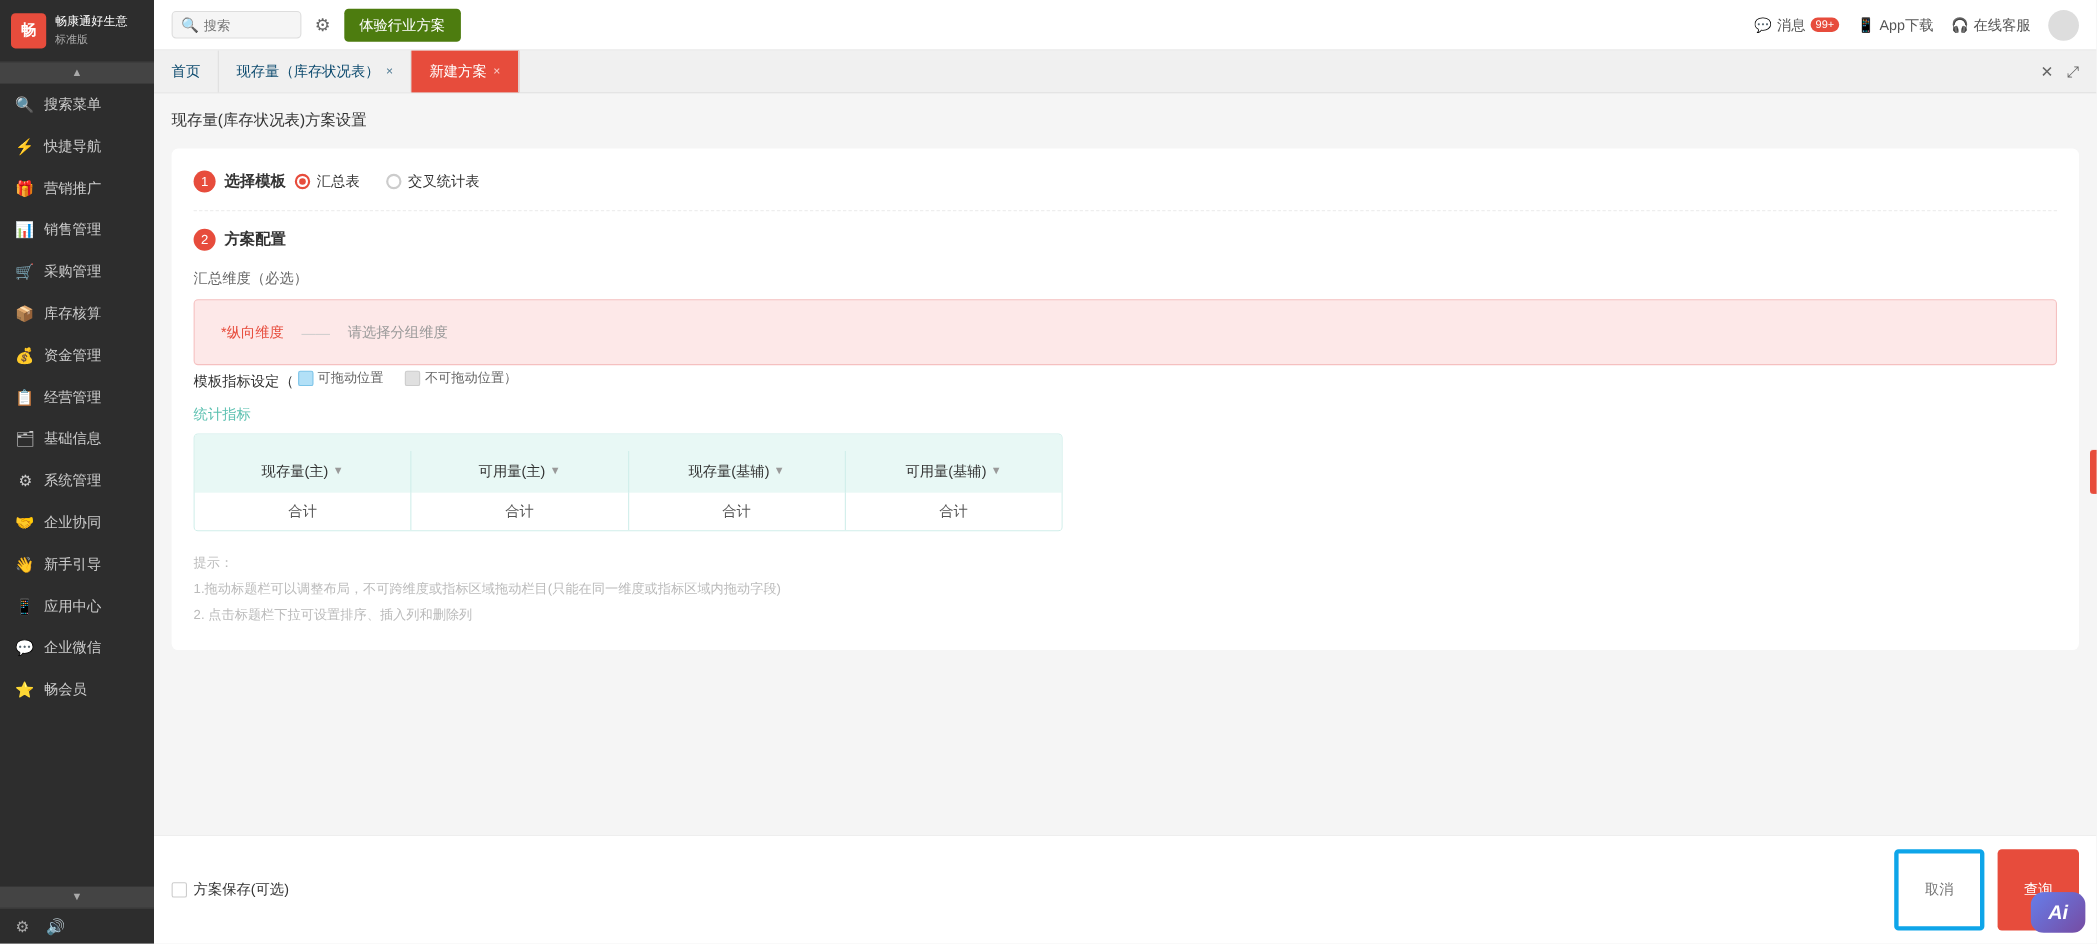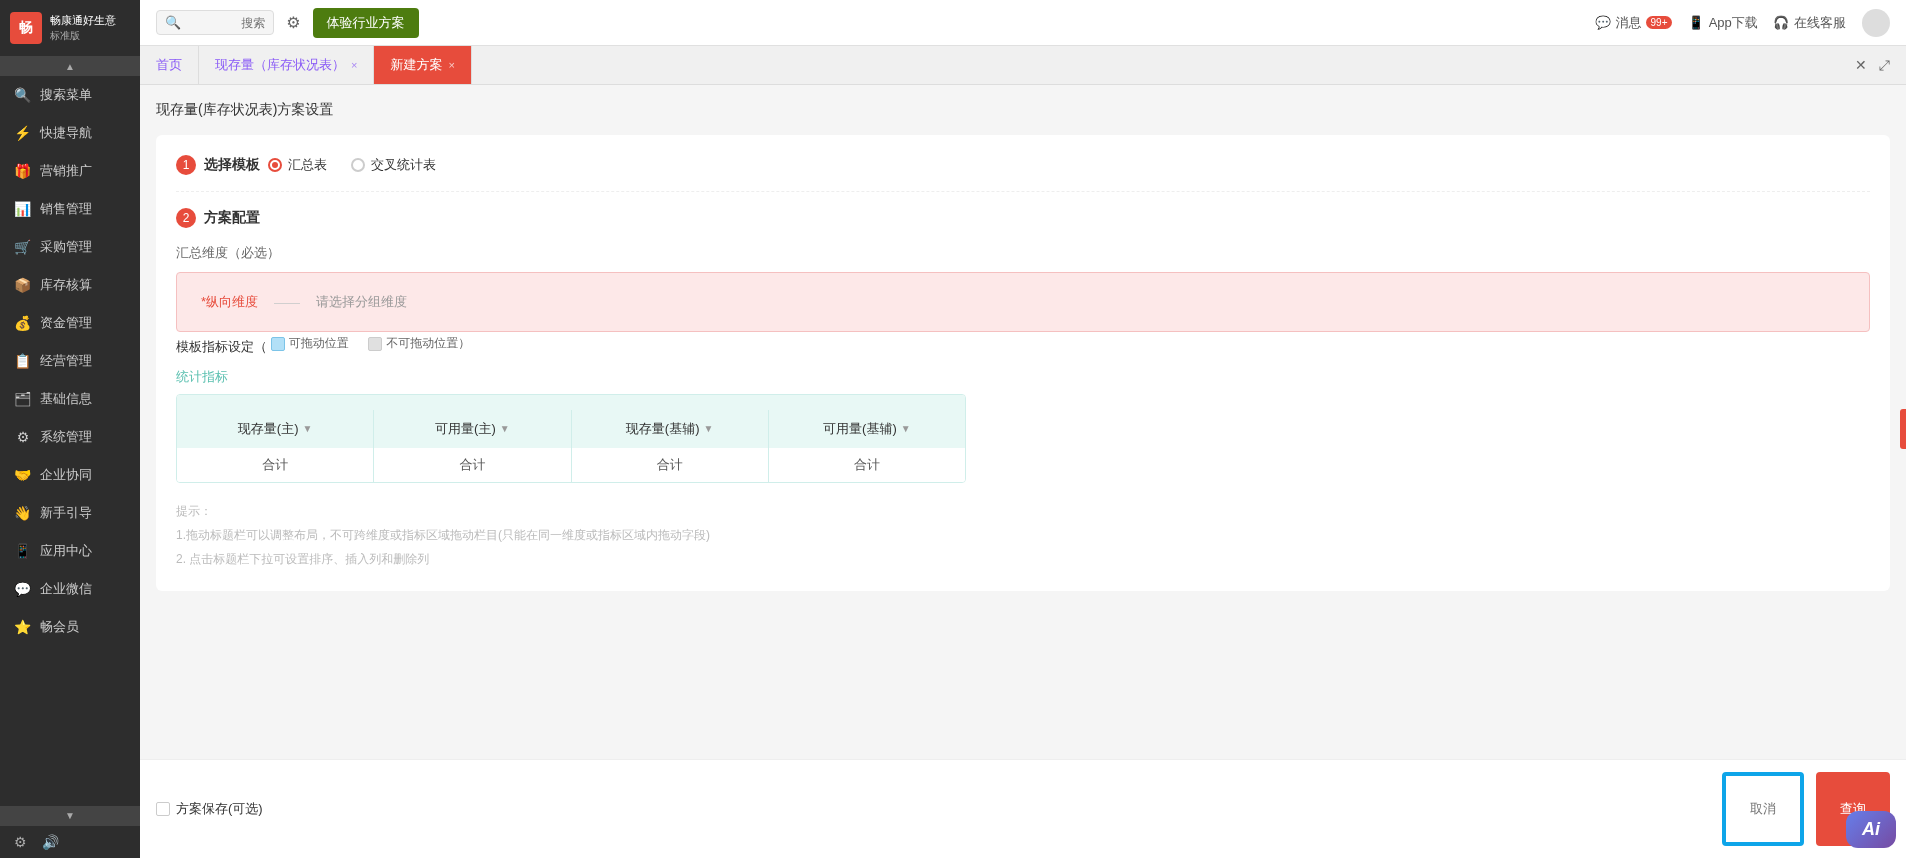--- a/index.html
+++ b/index.html
@@ -107,21 +107,20 @@
       padding: 4px 8px;
       gap: 4px;
     }
     .topbar-search input {
       border: none;
       background: transparent;
       outline: none;
       font-size: 12px;
       width: 80px;
       color: #6d28d9;
-      text-align: right;
     }
     .topbar-btn-industry {
       background: #4d7c0f;
       color: white;
       border: none;
       border-radius: 4px;
       padding: 6px 14px;
       font-size: 13px;
       cursor: pointer;
     }
@@ -162,21 +161,21 @@
       align-items: center;
       padding: 0 0 0 0;
       flex-shrink: 0;
       border-bottom: 1px solid #ddd;
     }
     .tab {
       display: flex;
       align-items: center;
       padding: 10px 16px;
       font-size: 13px;
-      color: #8b5cf6;
+      color: #0c4a6e;
       cursor: pointer;
       border-right: 1px solid #ddd;
       background: #f0f0f0;
       gap: 6px;
     }
     .tab.home { background: #f0f0f0; }
     .tab.active {
       background: #fff;
       color: #333;
     }

